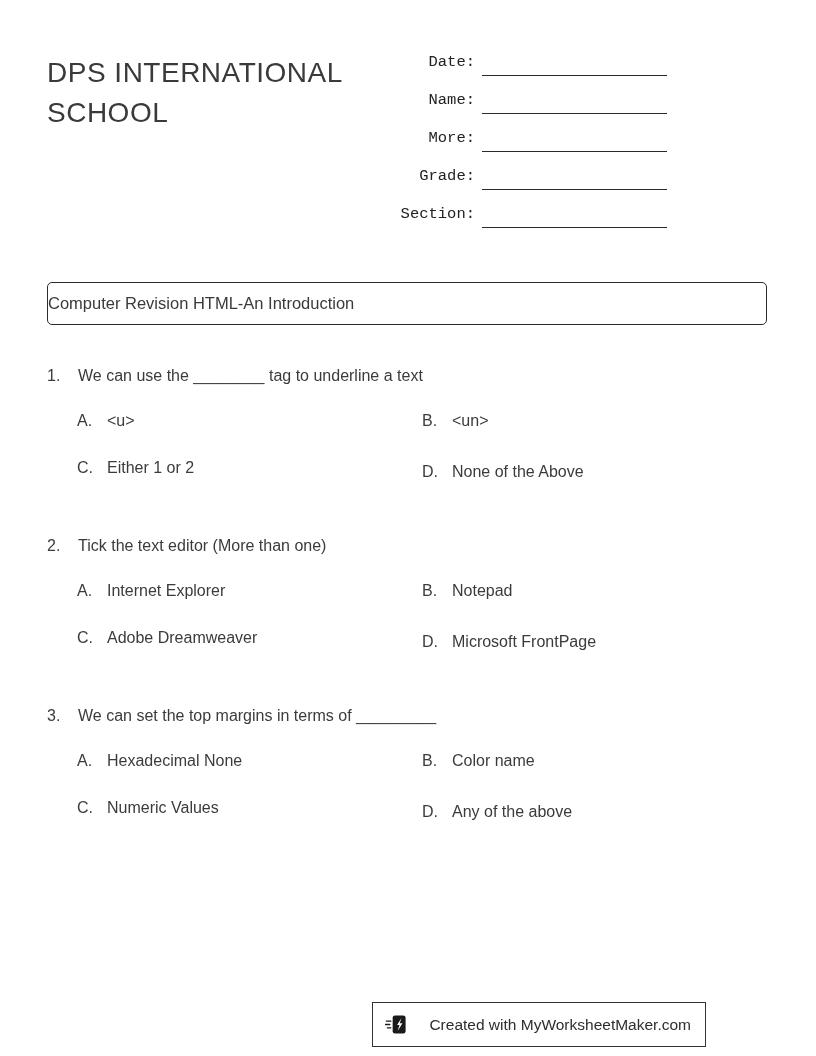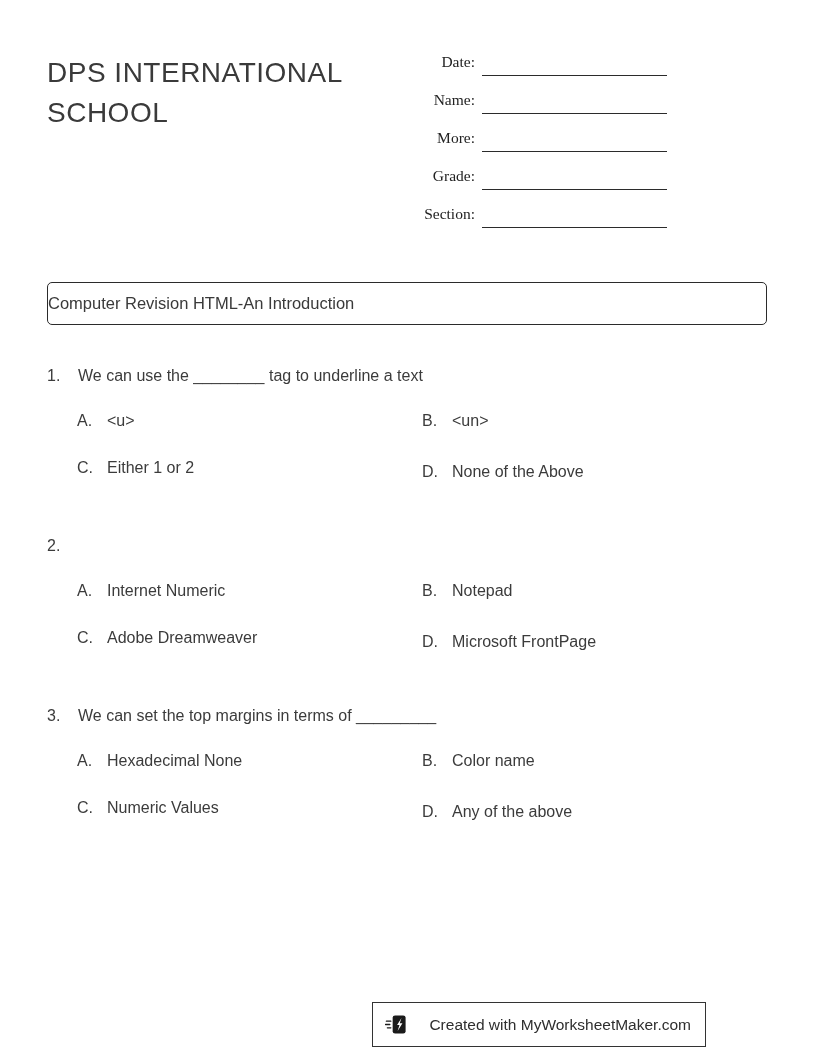--- a/index.html
+++ b/index.html
@@ -18,21 +18,21 @@
   .header { display: flex; justify-content: space-between; align-items: flex-start; }
   .school-name {
     font-size: 28px; font-weight: 400; line-height: 40px;
     letter-spacing: 0.5px; color: #3a3a3a;
     width: 420px; margin-top: 3px;
   }
   .hdr-fields { width: 288px; padding-top: 2px; }
   .hdr-row { display: flex; align-items: flex-end; height: 20px; margin-bottom: 18px; }
   .hdr-label {
     flex: 1; text-align: right;
-    font-family: Liberation Serif, serif;
+    font-family: Liberation Mono, monospace;
     font-size: 15.5px; color: #222222; padding-right: 7px; line-height: 20px;
   }
   .hdr-line {
     width: 185px; height: 18px;
     border-bottom: 1.5px solid #2b2b2b;
     transform: translateY(4px);
   }
 
   
   .title-box {
@@ -126,25 +126,26 @@
           <div class="option offset">
             <span class="letter">D.</span>
             <span>None of the Above</span>
           </div>
         </div>
       </div>
 
       <div class="question-block">
         <div class="question-line">
           <span class="q-number">2.</span>
+          <span>Tick the text editor (More than one)</span>
         </div>
         <div class="options">
           <div class="option">
             <span class="letter">A.</span>
-            <span>Internet Numeric</span>
+            <span>Internet Explorer</span>
           </div>
           <div class="option">
             <span class="letter">B.</span>
             <span>Notepad</span>
           </div>
           <div class="option">
             <span class="letter">C.</span>
             <span>Adobe Dreamweaver</span>
           </div>
           <div class="option offset">

